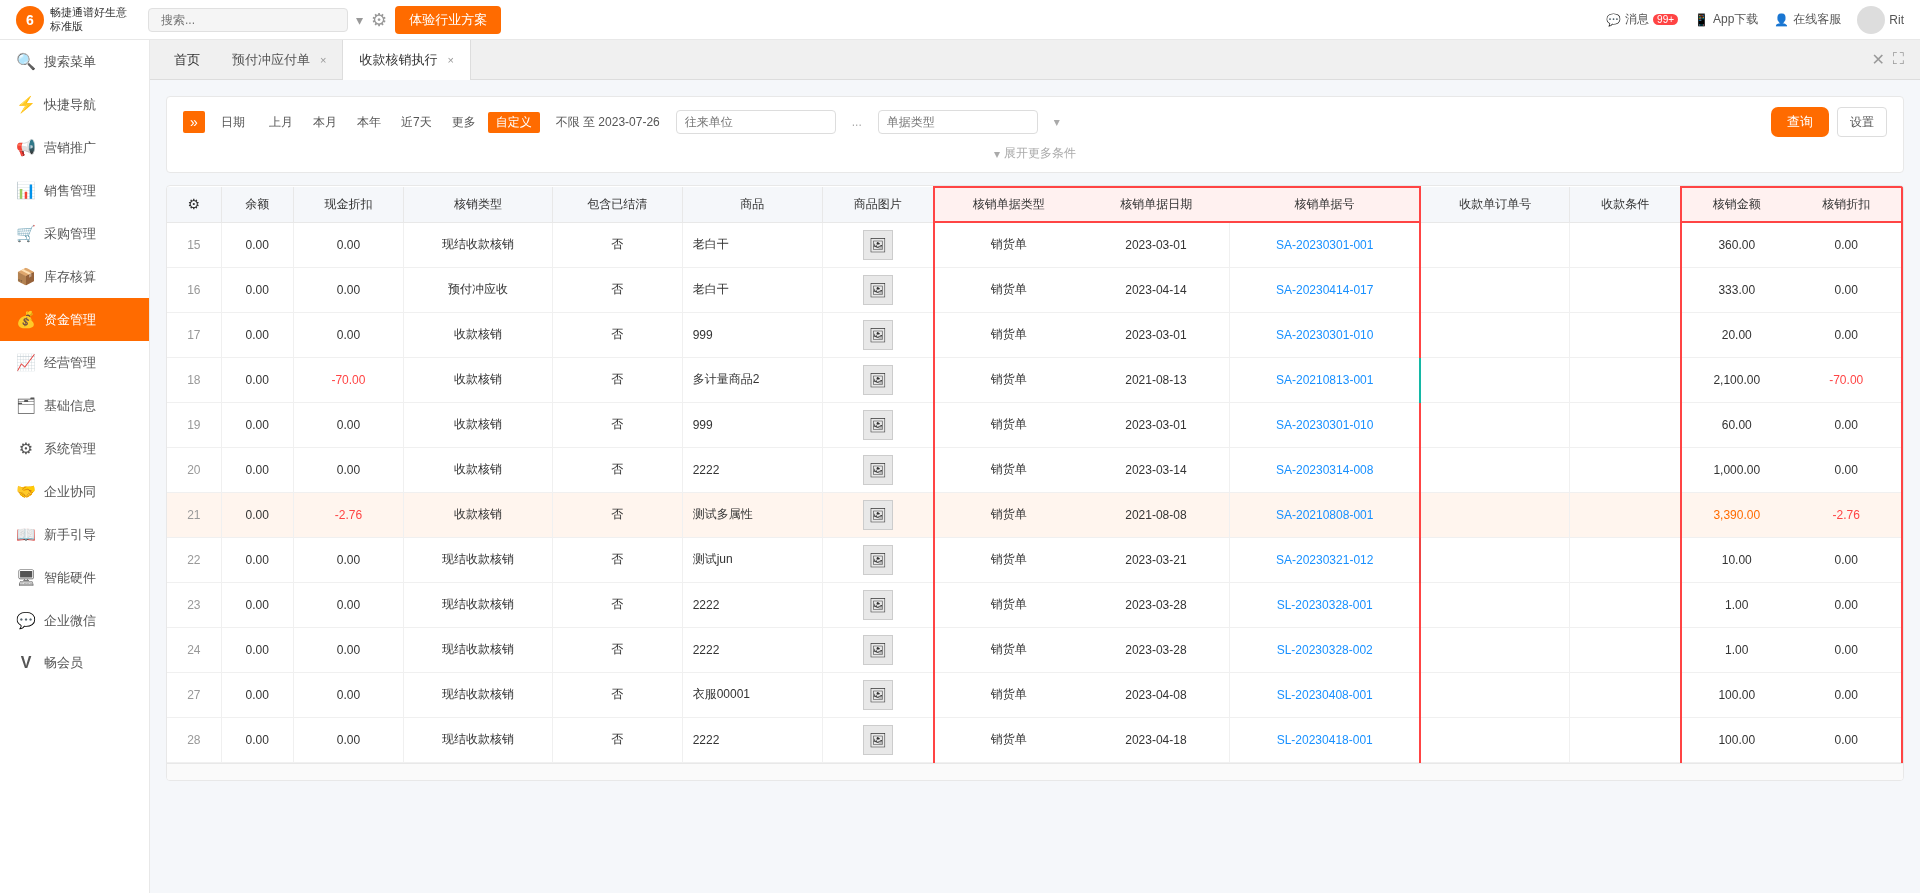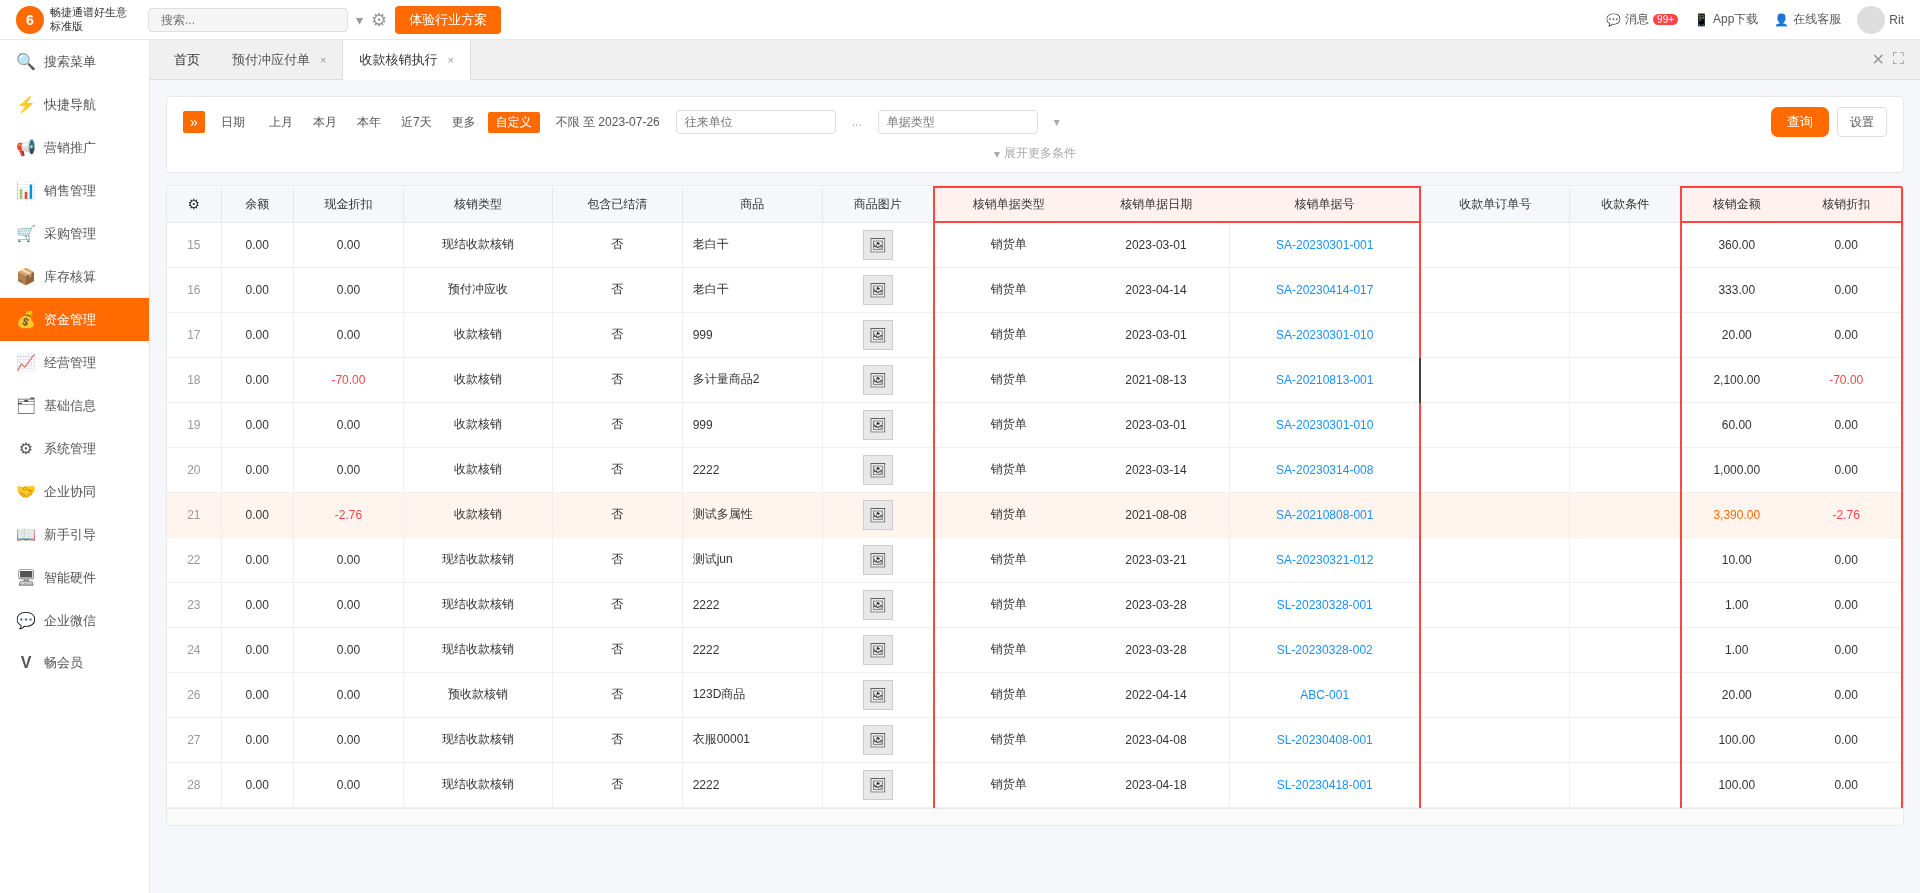--- a/index.html
+++ b/index.html
@@ -554,21 +554,21 @@
       <td>0.00</td>
       <td class="text-red">-70.00</td>
       <td>收款核销</td>
       <td>否</td>
       <td style="text-align:left;">多计量商品2</td>
       <td style="text-align:center;">
       <div style="width:30px;height:30px;background:#e8e8e8;border:1px solid #ccc;margin:auto;display:flex;align-items:center;justify-content:center;font-size:14px;">🖼</div>
     </td>
       <td style="border-left:2px solid #ff4444;border-right:none;">销货单</td>
       <td>2021-08-13</td>
-      <td style="border-right:2px solid #404040;"><a class="link-text" style="text-decoration:none;">SA-20210813-001</a></td>
+      <td style="border-right:2px solid #14b8a6;"><a class="link-text" style="text-decoration:none;">SA-20210813-001</a></td>
       <td></td>
       <td></td>
       <td class="" style="border-left:2px solid #ff4444;border-right:none;">2,100.00</td>
       <td class="text-red" style="border-right:2px solid #ff4444;">-70.00</td>
     </tr>
               <tr>
       <td style="color:#999;">19</td>
       <td>0.00</td>
       <td class="">0.00</td>
       <td>收款核销</td>
@@ -666,38 +666,20 @@
       <td style="text-align:left;">2222</td>
       <td style="text-align:center;">
       <div style="width:30px;height:30px;background:#e8e8e8;border:1px solid #ccc;margin:auto;display:flex;align-items:center;justify-content:center;font-size:14px;">🖼</div>
     </td>
       <td style="border-left:2px solid #ff4444;border-right:none;">销货单</td>
       <td>2023-03-28</td>
       <td style="border-right:2px solid #ff4444;"><a class="link-text" style="text-decoration:none;">SL-20230328-002</a></td>
       <td></td>
       <td></td>
       <td class="" style="border-left:2px solid #ff4444;border-right:none;">1.00</td>
-      <td class="" style="border-right:2px solid #ff4444;">0.00</td>
-    </tr>
-              <tr>
-      <td style="color:#999;">26</td>
-      <td>0.00</td>
-      <td class="">0.00</td>
-      <td>预收款核销</td>
-      <td>否</td>
-      <td style="text-align:left;">123D商品</td>
-      <td style="text-align:center;">
-      <div style="width:30px;height:30px;background:#e8e8e8;border:1px solid #ccc;margin:auto;display:flex;align-items:center;justify-content:center;font-size:14px;">🖼</div>
-    </td>
-      <td style="border-left:2px solid #ff4444;border-right:none;">销货单</td>
-      <td>2022-04-14</td>
-      <td style="border-right:2px solid #ff4444;"><a class="link-text" style="text-decoration:none;">ABC-001</a></td>
-      <td></td>
-      <td></td>
-      <td class="" style="border-left:2px solid #ff4444;border-right:none;">20.00</td>
       <td class="" style="border-right:2px solid #ff4444;">0.00</td>
     </tr>
               <tr>
       <td style="color:#999;">27</td>
       <td>0.00</td>
       <td class="">0.00</td>
       <td>现结收款核销</td>
       <td>否</td>
       <td style="text-align:left;">衣服00001</td>
       <td style="text-align:center;">

